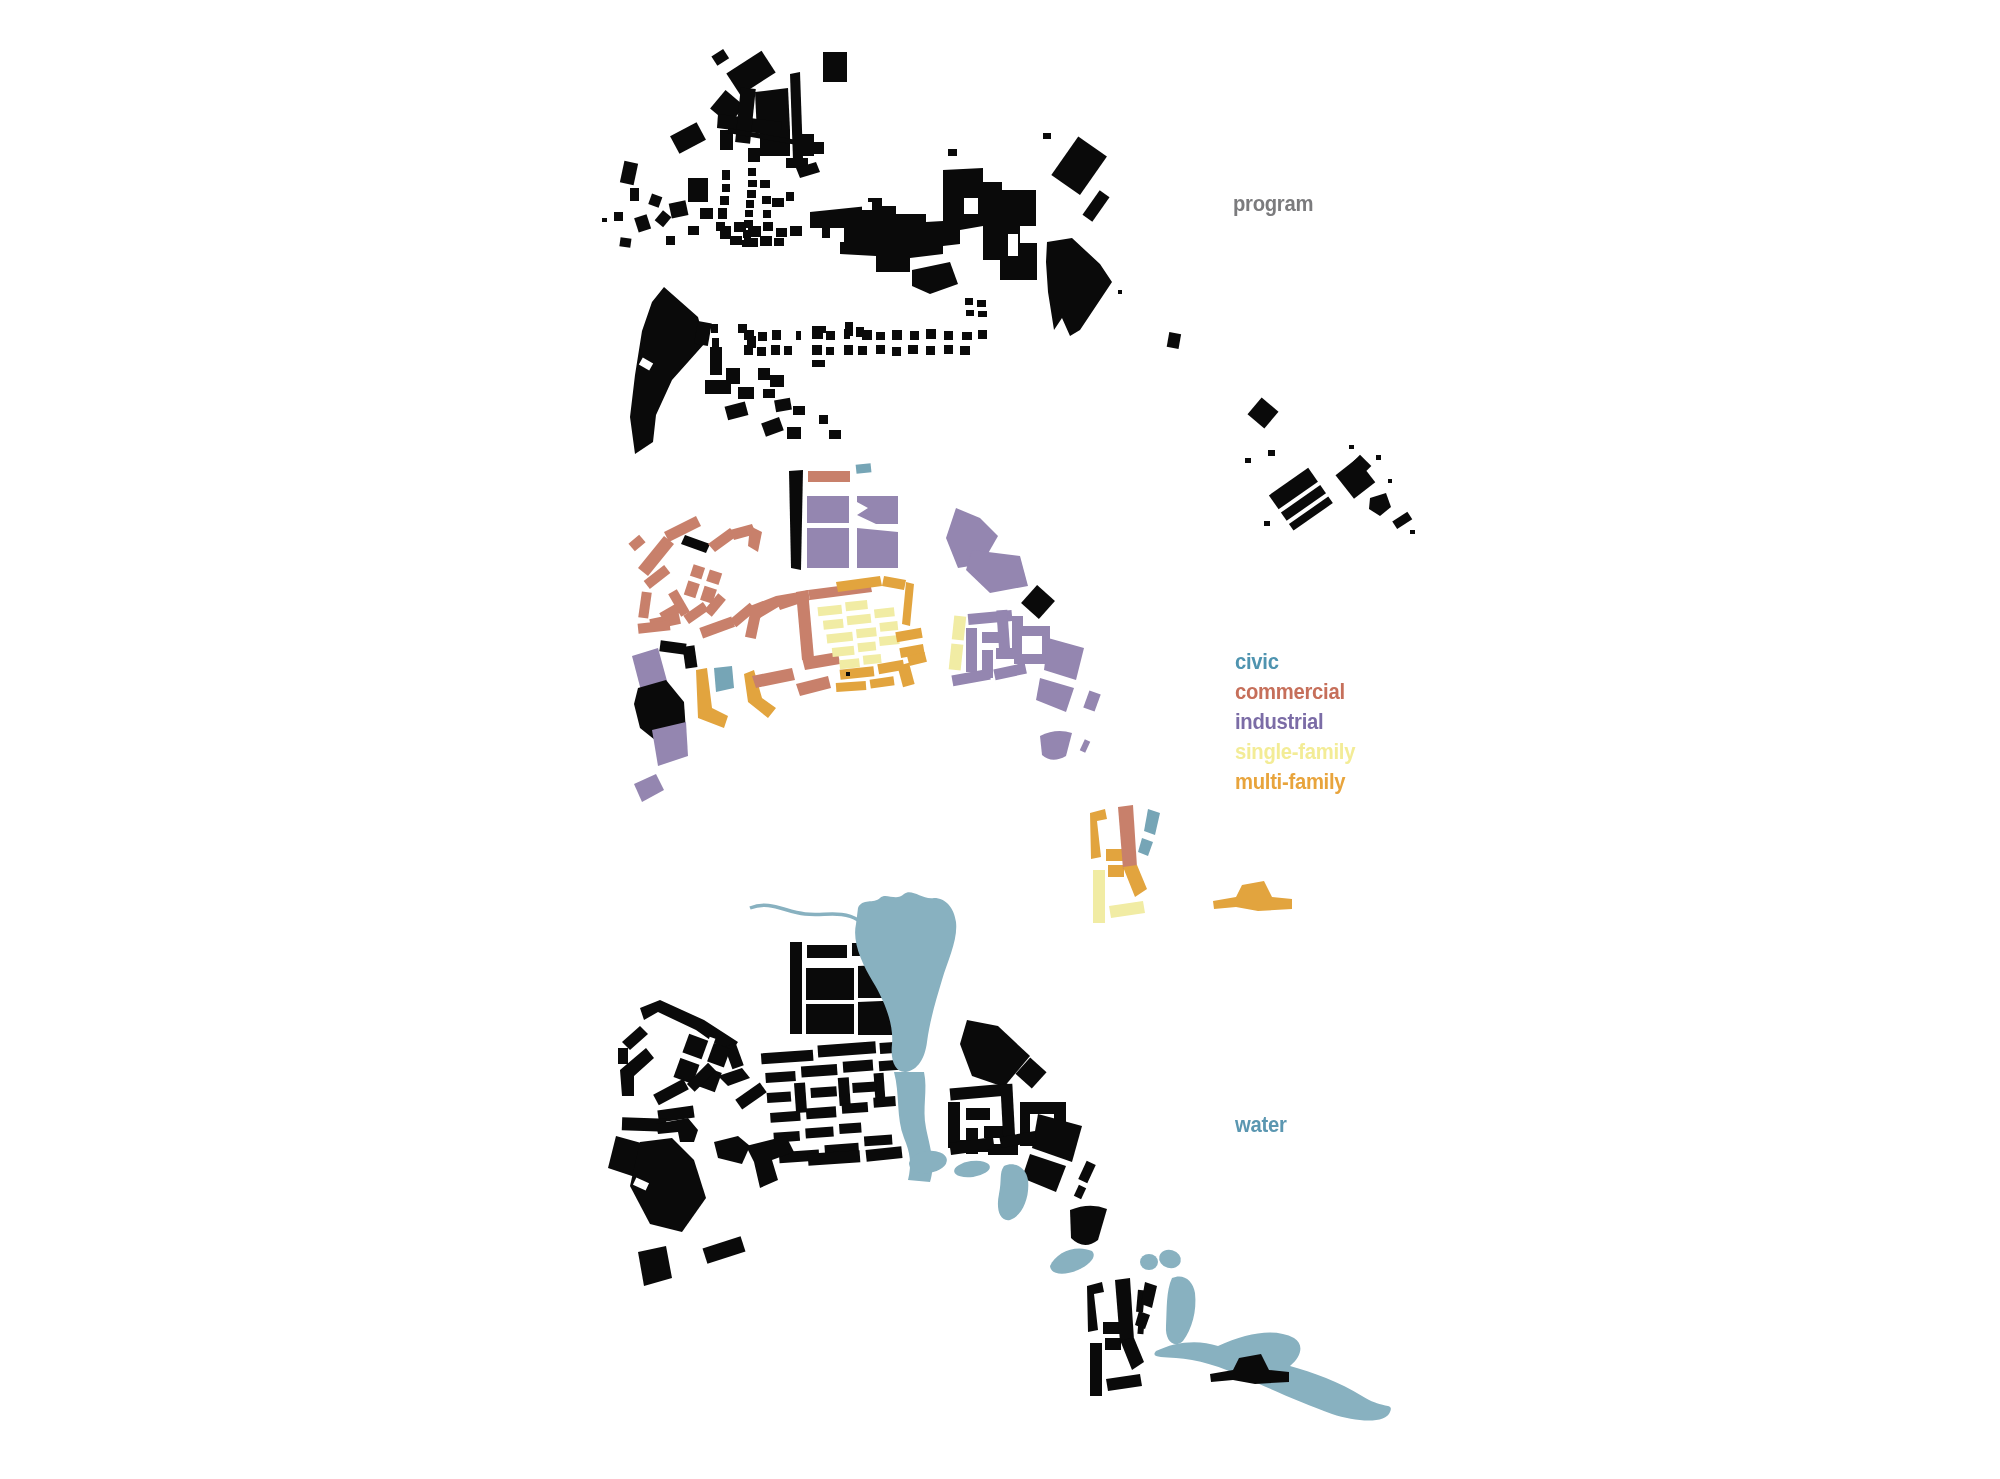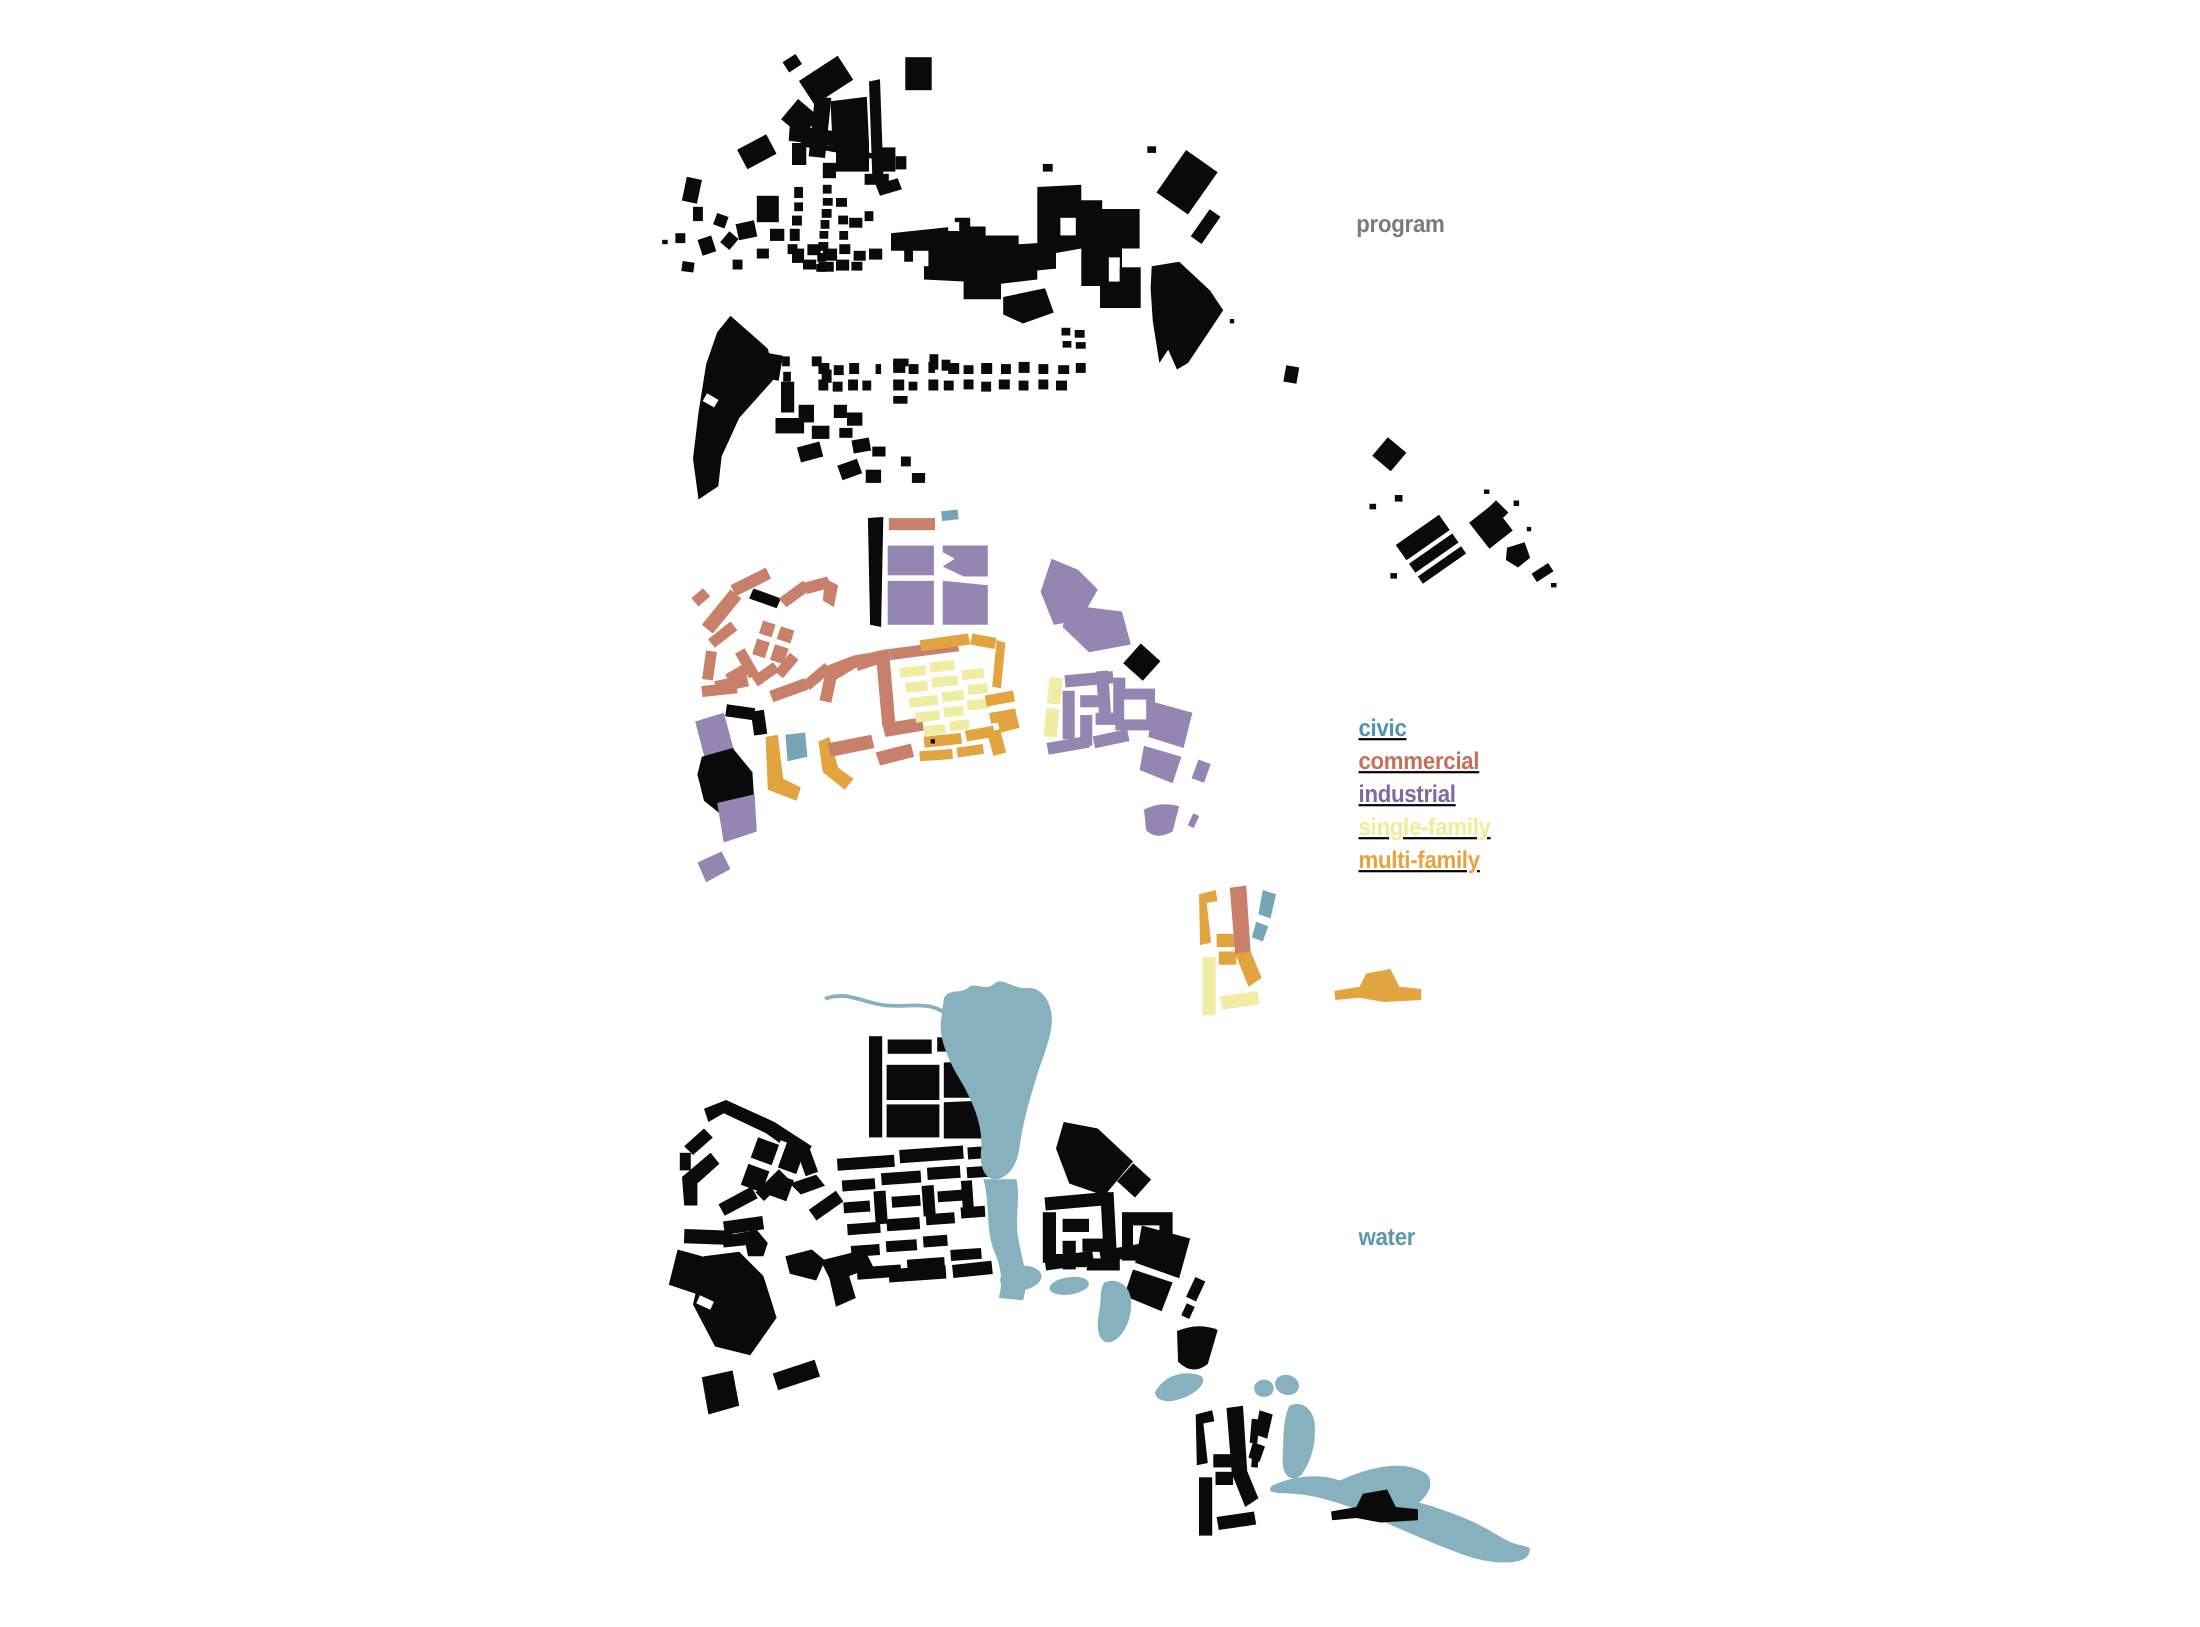--- a/index.html
+++ b/index.html
@@ -1,21 +1,21 @@
 <!DOCTYPE html>
 <html style="--c-blk: #0a0a0a; --c-com: #c8806b; --c-ind: #9486b0; --c-sf: #f1eca4; --c-mf: #e2a43e; --c-civ: #76a5b6; --c-wat: #88b1c0;"><head>
 <meta charset="utf-8">
 <style>
   html,body{margin:0;padding:0;background:#ffffff;}
   body{width:2000px;height:1479px;position:relative;overflow:hidden;
        font-family:"Liberation Sans", sans-serif;}
   .map{position:absolute;}
   .maplabel{position:absolute;font-size:22px;font-weight:700;letter-spacing:-0.3px;
             transform:scaleX(.92);transform-origin:left top;white-space:nowrap;}
-  #legend{position:absolute;left:1235px;top:647px;text-decoration:underline;}
+  #legend{position:absolute;left:1235px;top:647px;}
   .legend-item{font-size:22px;font-weight:700;letter-spacing:-0.3px;line-height:30px;
                transform:scaleX(.92);transform-origin:left top;white-space:nowrap;}
   
   .fK{fill:var(--c-blk)} .fR{fill:var(--c-com)} .fI{fill:var(--c-ind)}
   .fS{fill:var(--c-sf)} .fM{fill:var(--c-mf)} .fC{fill:var(--c-civ)}
   .fW{fill:var(--c-wat)} .fX{fill:#ffffff}
   
   .colored{--sK:var(--c-blk);--sR:var(--c-com);--sI:var(--c-ind);
            --sS:var(--c-sf);--sM:var(--c-mf);--sC:var(--c-civ);}
   .mono{--sK:var(--c-blk);--sR:var(--c-blk);--sI:var(--c-blk);

